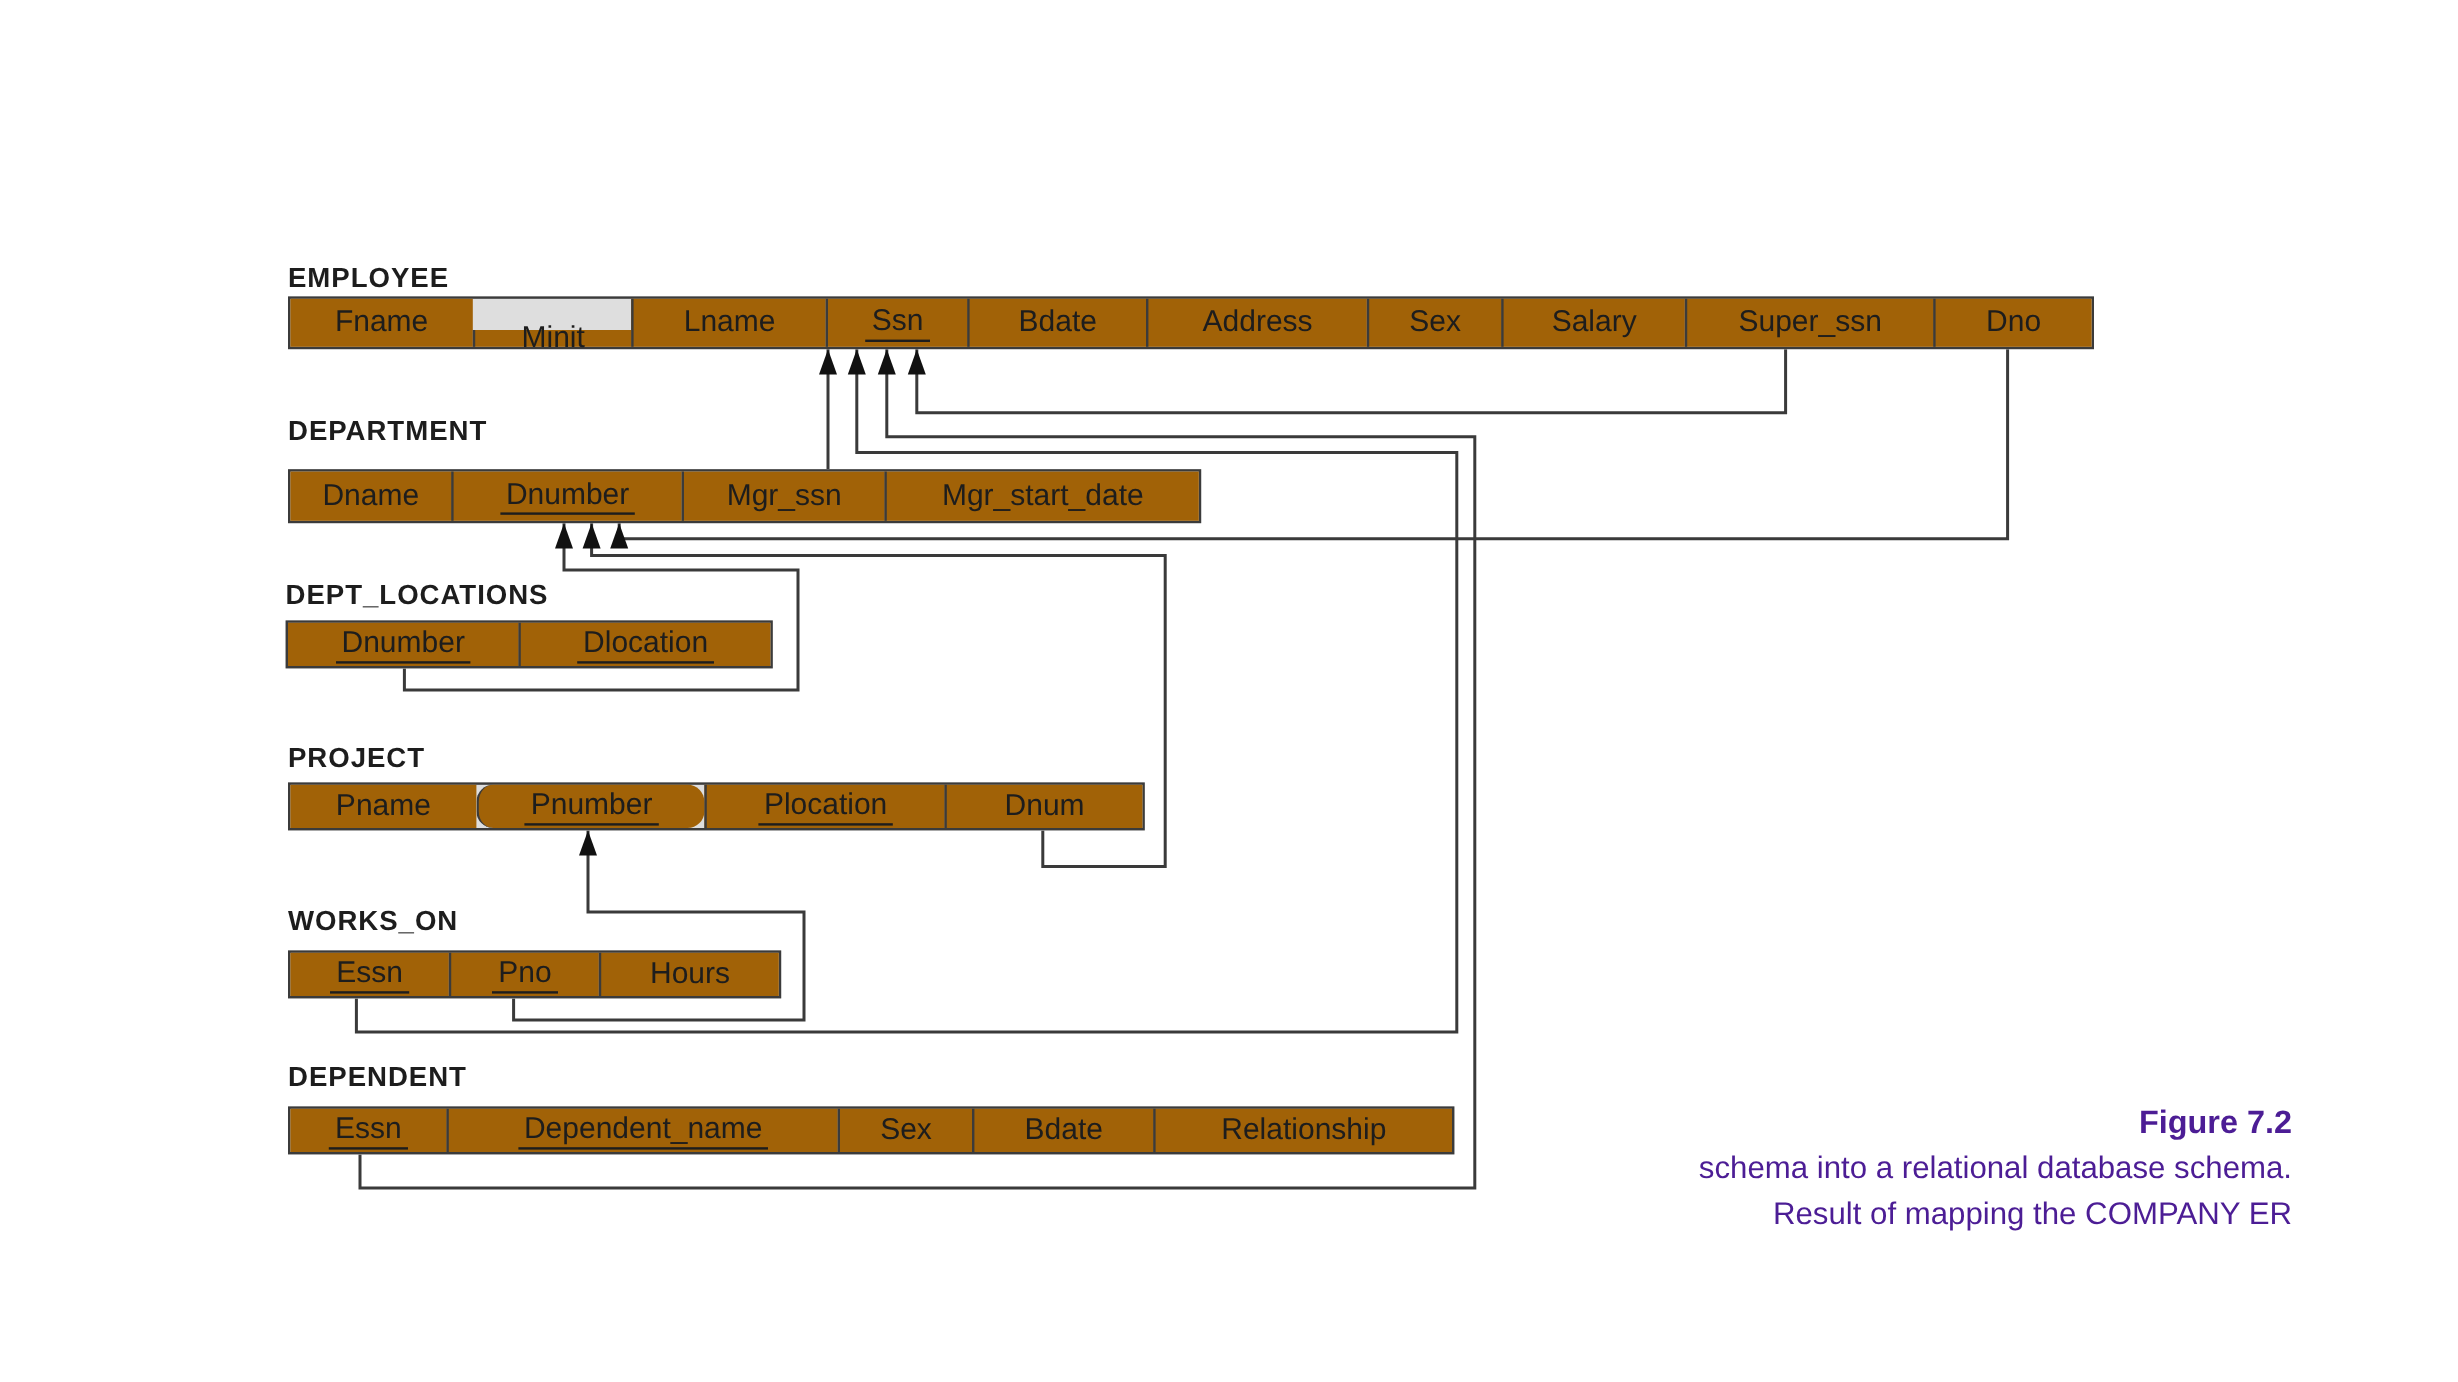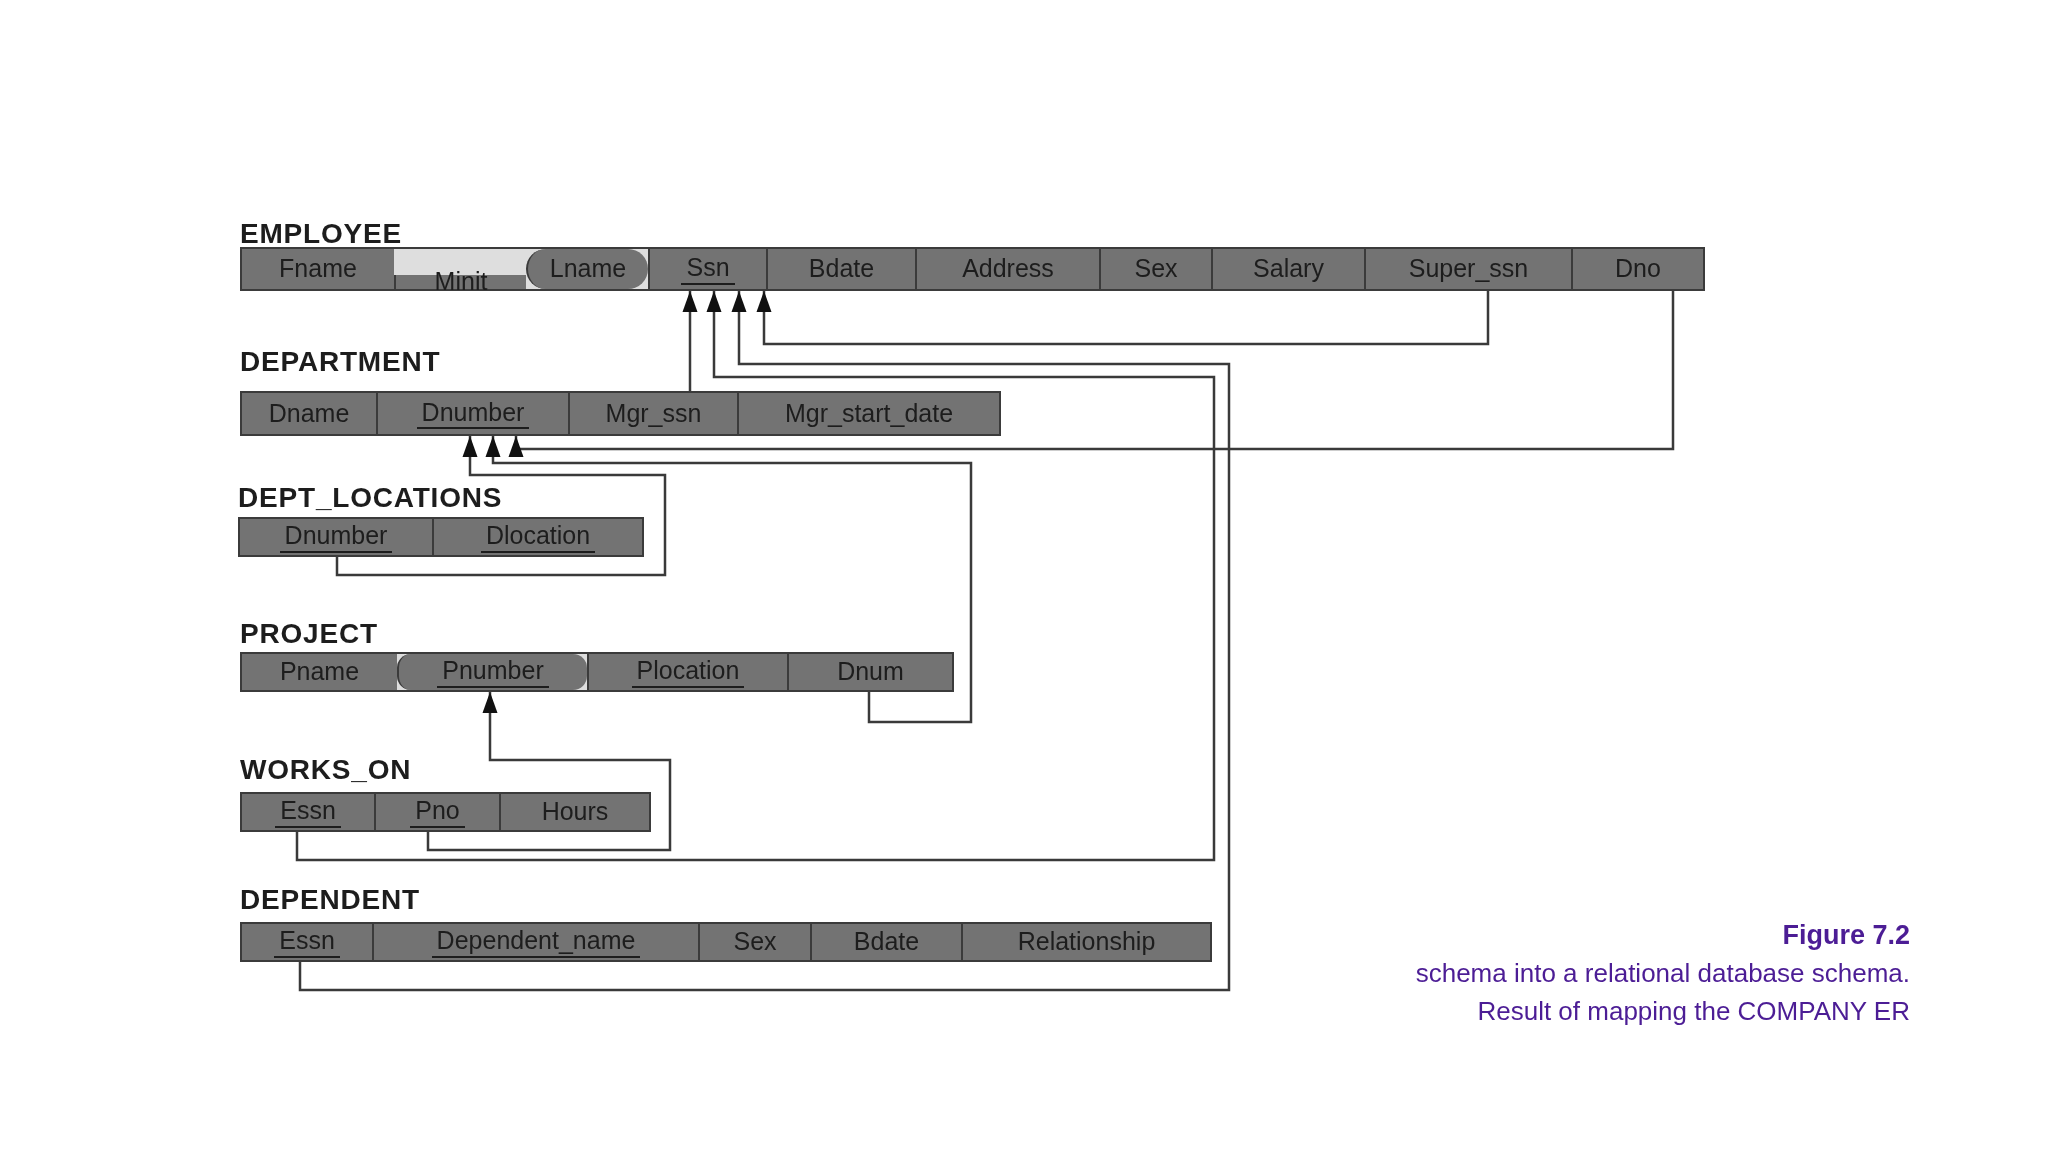--- a/index.html
+++ b/index.html
@@ -7,30 +7,30 @@
     position:relative;width:2048px;height:1152px;background:#ffffff;overflow:hidden;
     font-family:"Liberation Sans","DejaVu Sans",sans-serif;
   }
   #connector-layer{position:absolute;left:0;top:0;width:2048px;height:1152px;z-index:1;}
   #slide-title{
     position:absolute;left:158px;top:70px;z-index:2;
     font-family:"Liberation Serif","DejaVu Serif",serif;
     font-weight:bold;font-size:35px;letter-spacing:0.2px;white-space:nowrap;
   }
   .rel-label{
-    position:absolute;font-weight:bold;font-size:28px;color:#1d1d1d;
+    position:absolute;font-weight:bold;font-size:23px;color:#1d1d1d;
     letter-spacing:0.8px;white-space:nowrap;z-index:2;
   }
   .rel-row{
     position:absolute;display:flex;box-sizing:border-box;z-index:2;
     border:2px solid #3b3b3b;background:#dedede;
   }
   .attr{
     box-sizing:border-box;display:flex;align-items:center;justify-content:center;
-    background:#737373;font-size:25px;color:#1d1d1d;white-space:nowrap;
+    background:#a16207;font-size:25px;color:#1d1d1d;white-space:nowrap;
   }
   .attr + .attr{border-left:2px solid #3b3b3b;}
   .attr .txt{padding:1px 5px 2px 5px;line-height:1.05;}
   .attr.key .txt{border-bottom:2.5px solid #1d1d1d;}
   #figure-caption{
     position:absolute;right:138px;top:916px;width:700px;text-align:right;z-index:2;
     color:#4c1d95;font-size:26px;line-height:38px;
   }
   #figure-caption .cap-head{font-weight:bold;font-size:27px;}
 </style>
@@ -60,21 +60,21 @@
 
   <div id="tables-root">
       <div class="rel-label" style="left: 240px; top: 218px;">EMPLOYEE</div>
       <div class="rel-row" style="left: 240px; top: 247px; height: 44px;">
         <div class="attr" style="width: 152px;">
           <span class="txt">Fname</span>
         </div>
         <div class="attr" style="width: 132px; margin-top: 26px;">
           <span class="txt">Minit</span>
         </div>
-        <div class="attr" style="width: 122px; border-radius: 20px;">
+        <div class="attr" style="width: 162px;">
           <span class="txt">Lname</span>
         </div>
         <div class="attr key" style="width: 118px;">
           <span class="txt">Ssn</span>
         </div>
         <div class="attr" style="width: 149px;">
           <span class="txt">Bdate</span>
         </div>
         <div class="attr" style="width: 184px;">
           <span class="txt">Address</span>

